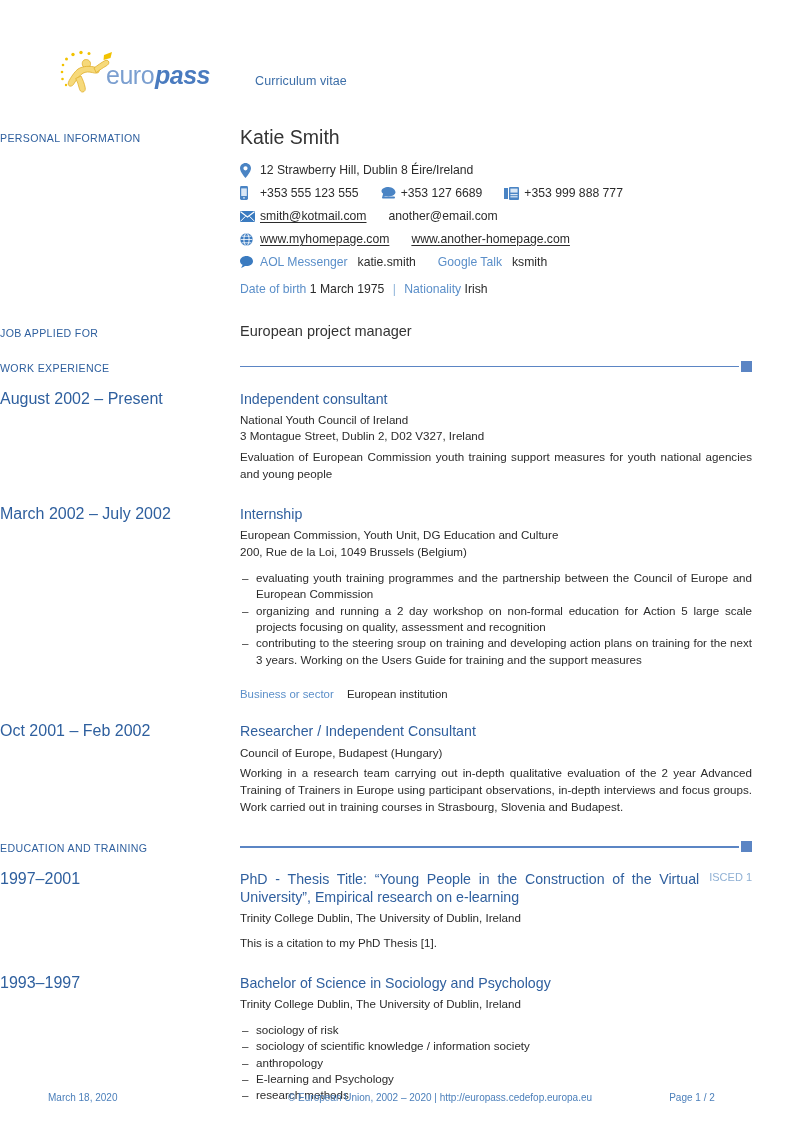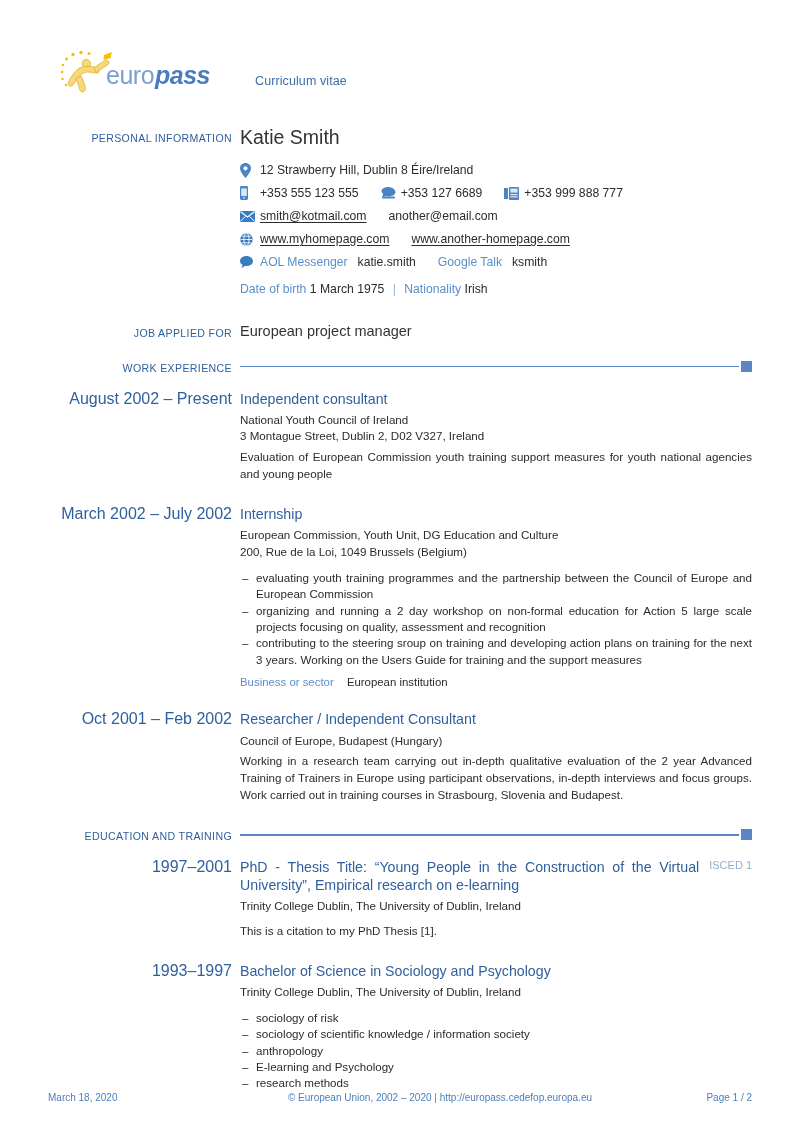--- a/index.html
+++ b/index.html
@@ -19,21 +19,21 @@
   .logo { width: 175px; height: 52px; position:relative; flex:0 0 auto; }
   .logo svg { display:block; }
   .doc-type {
     color:#3c6ea8; font-size:12.5px; margin-left: 32px; margin-top: 28px;
     letter-spacing: 0.1px;
   }
 
   
   .row { display:flex; align-items:flex-start; }
   .label-col {
-    width: 240px; flex:0 0 240px; text-align:right;
+    width: 240px; flex:0 0 240px; text-align:left;
     padding-right: 8px; color:#3c6ea8;
   }
   .content-col { flex:1 1 auto; padding-right: 48px; }
 
   
   .sect-label {
     font-size: 10.6px; letter-spacing: 0.35px; color:#2e5f9e;
     text-transform: uppercase;
   }
   .date-label { font-size: 16px; color:#2e5f9e; }
@@ -83,36 +83,36 @@
     text-align: justify; margin-top: 4px;
   }
   .bullets { margin: 9px 0 0 0; padding:0; list-style:none; }
   .bullets li {
     font-size: 11.6px; color:#2b2b2b; line-height: 1.42;
     position:relative; padding-left: 16px; text-align: justify;
   }
   .bullets li::before {
     content: "\2013"; position:absolute; left: 2px; top: 0; color:#2b2b2b;
   }
-  .meta-line { font-size: 11.4px; margin-top: 8px; }
+  .meta-line { font-size: 11.4px; margin-top: 20px; }
   .meta-label { color:#5b8fc9; }
   .meta-val { color:#2b2b2b; margin-left: 10px; }
   .isced { color:#8fb0d4; font-size: 11px; float:right; margin-left:10px; }
 
   .edu-extra { font-size: 11.6px; color:#2b2b2b; line-height:1.45; margin-top: 8px; }
 
   
   .footer {
     position:absolute; left:0; right:0; bottom: 28px;
     padding: 0 48px; display:flex; align-items:center;
     font-size: 10px; color:#4b7fba;
   }
   .footer-left { flex: 0 0 200px; }
   .footer-center { flex:1 1 auto; text-align:center; }
-  .footer-right { flex:0 0 120px; text-align:right; }
+  .footer-right { flex:0 0 120px; text-align:center; }
 </style>
 </head>
 <body>
 
 <div class="page">
 
   <div class="header">
     <div class="logo">
       <svg width="175" height="52" viewBox="0 0 175 52" xmlns="http://www.w3.org/2000/svg">
 

